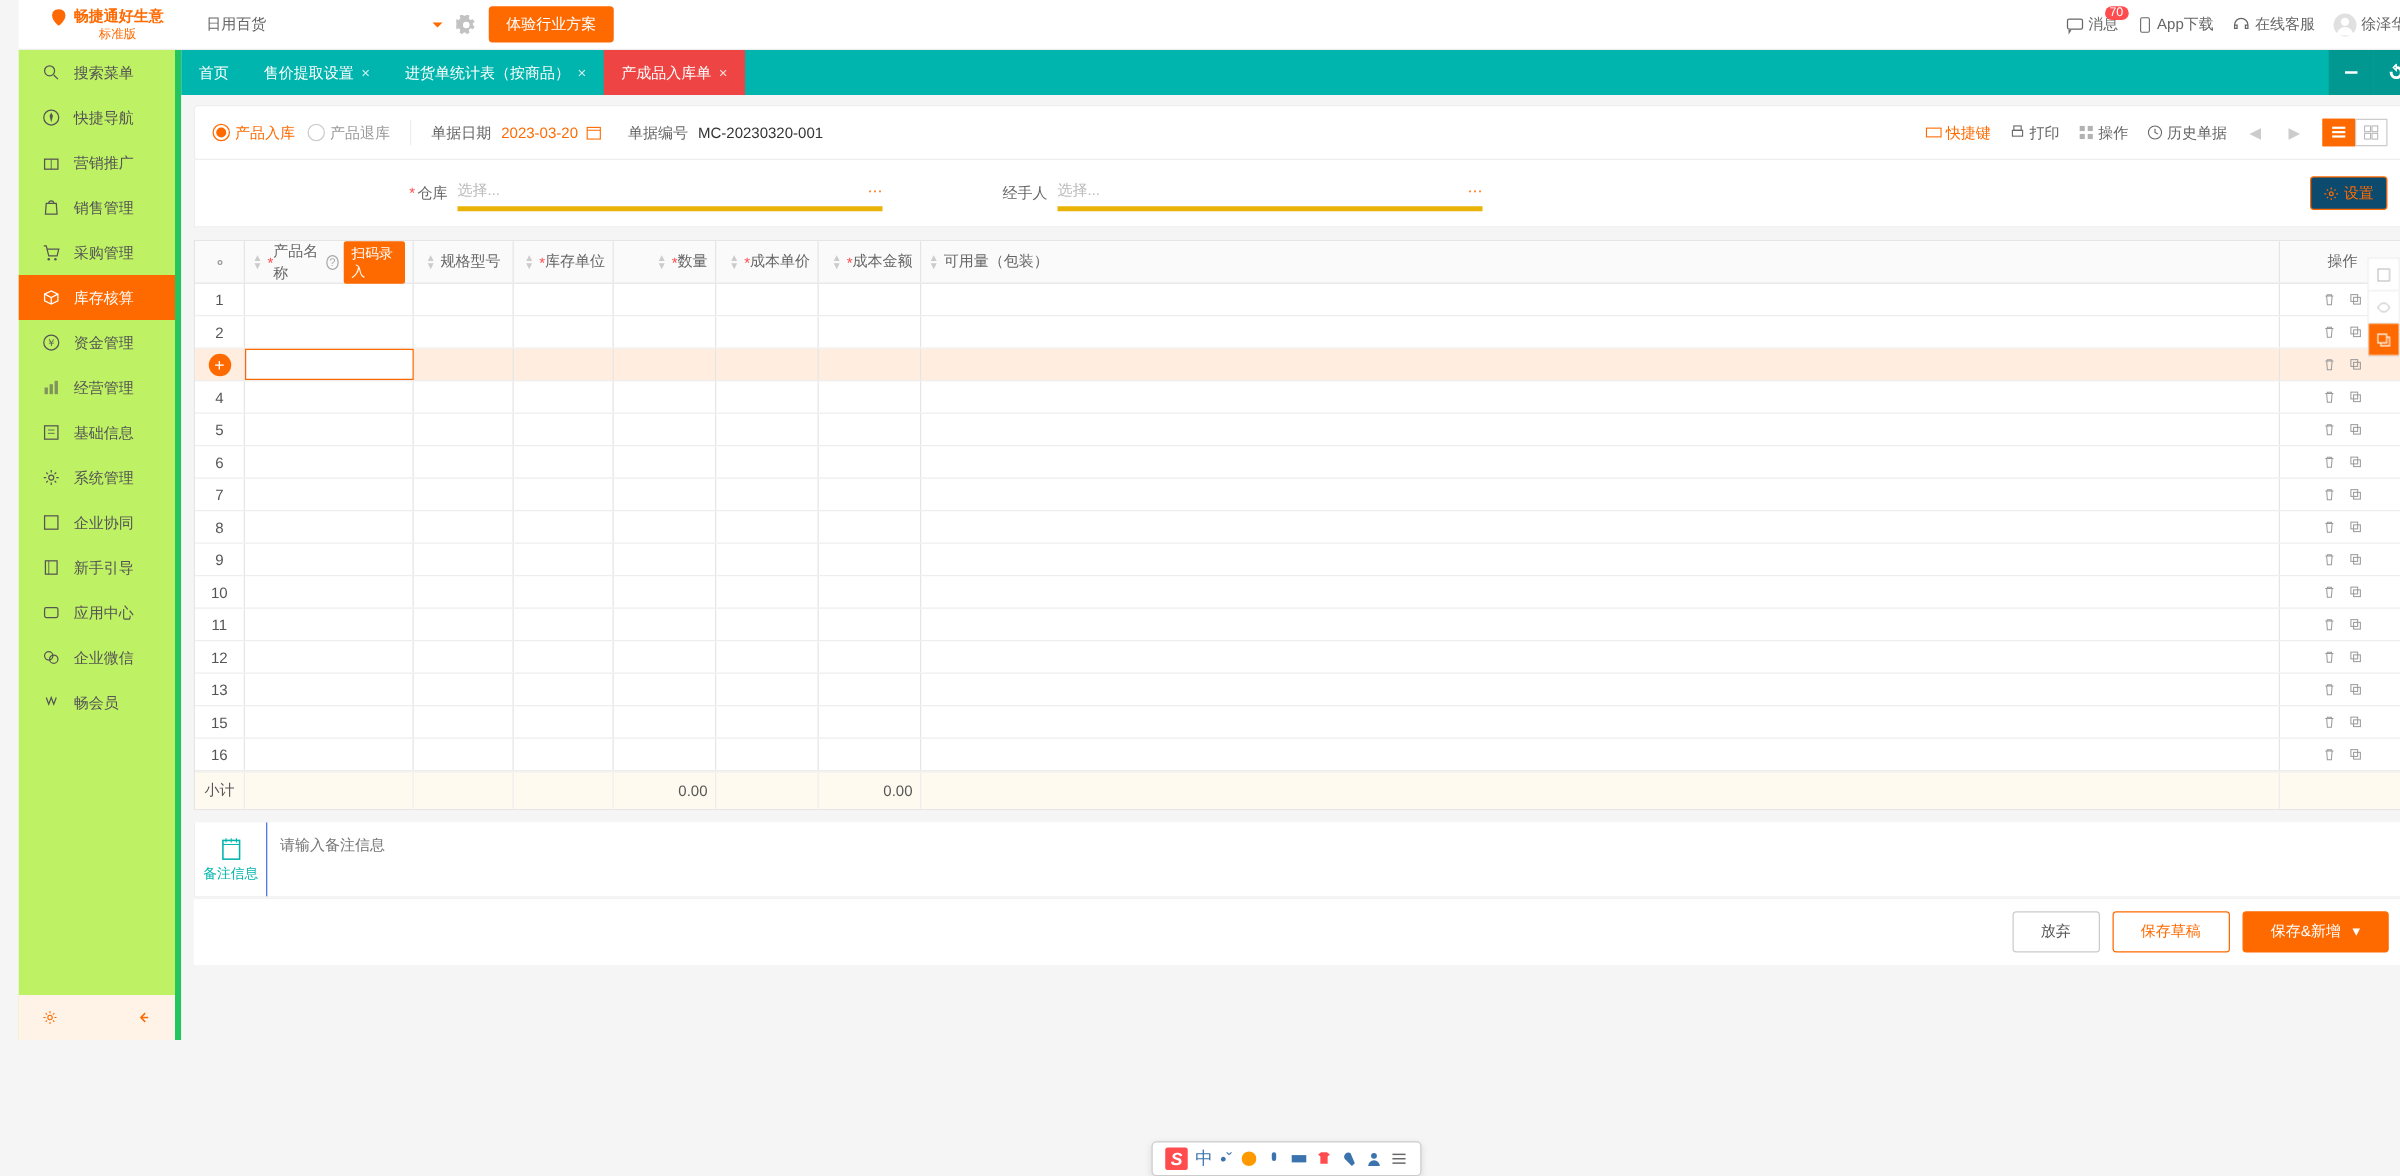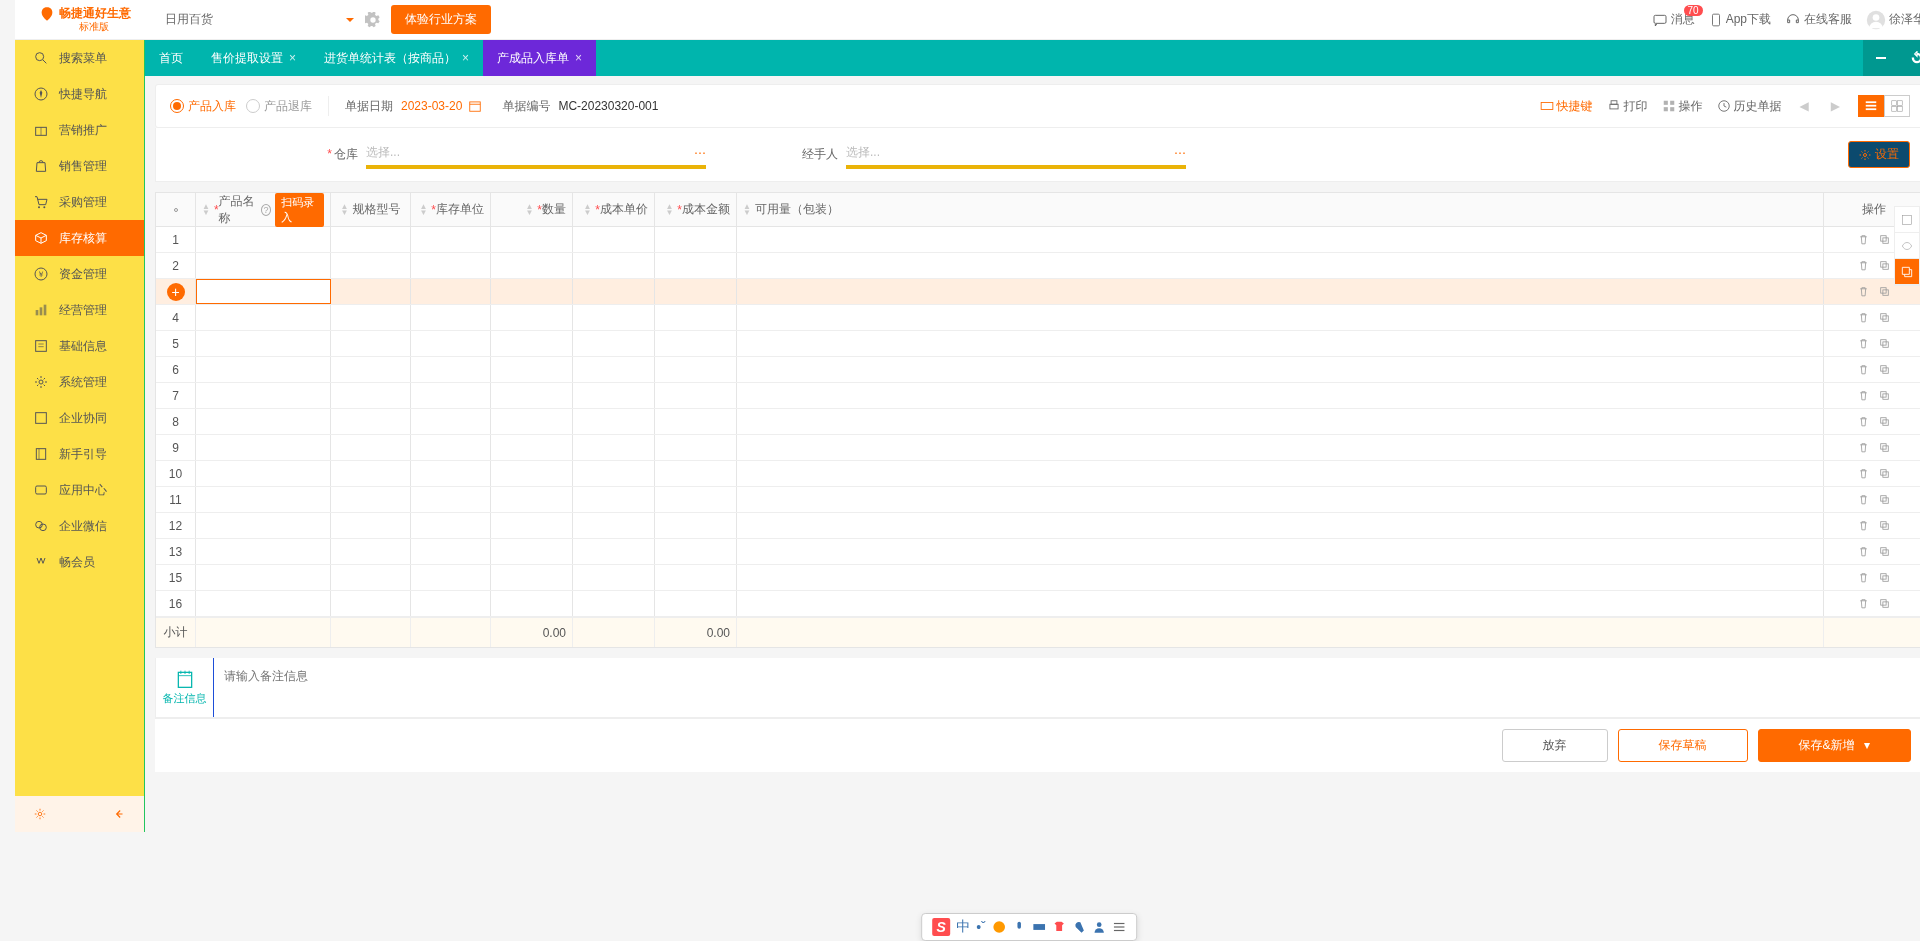--- a/index.html
+++ b/index.html
@@ -17,32 +17,32 @@
 .gear-icon-top { color: #999; margin: 0 10px; cursor: pointer; }
 .btn-try { background: #ff6a00; color: #fff; padding: 6px 14px; border: none; border-radius: 3px; cursor: pointer; }
 .top-right { margin-left: auto; display: flex; align-items: center; gap: 14px; color: #666; }
 .top-right-item { display: flex; align-items: center; gap: 3px; cursor: pointer; position: relative; }
 .badge-70 { position: absolute; top: -6px; right: -8px; background: #ff4d4f; color: #fff; border-radius: 8px; padding: 0 4px; font-size: 10px; }
 
 
 .body-row { display: flex; flex: 1; min-height: 0; }
 
 
-.sidebar { width: 130px; background: #fde047; display: flex; flex-direction: column; border-right: 1px solid #22c55e; }
+.sidebar { width: 130px; background: #bef264; display: flex; flex-direction: column; border-right: 5px solid #22c55e; }
 .sidebar-item { height: 36px; display: flex; align-items: center; padding-left: 18px; color: #555; cursor: pointer; gap: 10px; }
 .sidebar-item.active { background: #ff6a00; color: #fff; }
 .sidebar-footer { margin-top: auto; height: 36px; background: #fff3e8; display: flex; align-items: center; justify-content: space-between; padding: 0 18px; color: #ff6a00; }
 
 
 .main { flex: 1; display: flex; flex-direction: column; min-width: 0; background: #f5f5f5; }
 
 
 .tabs-bar { height: 36px; background: #00b5ad; display: flex; align-items: stretch; color: #fff; }
 .tab { display: flex; align-items: center; padding: 0 14px; cursor: pointer; gap: 6px; }
-.tab.active { background: #6d28d9; }
+.tab.active { background: #ef4444; }
 .tab-close { cursor: pointer; opacity: 0.8; }
 .tabs-right { margin-left: auto; display: flex; }
 .tabs-right .tab-icon-btn { width: 36px; height: 36px; display: flex; align-items: center; justify-content: center; cursor: pointer; background: #009890; }
 
 
 .toolbar { background: #fff; margin: 8px 10px 0 10px; padding: 10px 14px; display: flex; align-items: center; border: 1px solid #eee; border-radius: 3px; }
 .radio-group { display: flex; align-items: center; gap: 4px; }
 .radio { width: 14px; height: 14px; border: 1px solid #ff6a00; border-radius: 50%; display: inline-flex; align-items: center; justify-content: center; }
 .radio.checked::after { content: ""; width: 8px; height: 8px; background: #ff6a00; border-radius: 50%; }
 .radio.unchecked { border-color: #ccc; }
@@ -102,21 +102,21 @@
 .grid-foot { display: flex; height: 30px; background: #fffaf0; border-top: 1px solid #eee; }
 .gf-cell { border-right: 1px solid #eee; display: flex; align-items: center; justify-content: flex-end; padding: 0 6px; color: #555; }
 
 
 .remarks { margin: 0 10px; background: #fff; border: 1px solid #eee; border-top: none; display: flex; height: 60px; }
 .remarks-label { width: 58px; display: flex; flex-direction: column; align-items: center; justify-content: center; border-right: 1px solid #1d4ed8; color: #00b5ad; gap: 2px; }
 .remarks-input { flex: 1; border: none; padding: 10px; color: #bbb; resize: none; outline: none; }
 
 
 .bottom-bar { background: #fff; border-top: 1px solid #eee; padding: 10px 14px; display: flex; justify-content: flex-end; gap: 10px; margin: 0 10px; }
-.btn { padding: 7px 40px; border-radius: 3px; cursor: pointer; }
+.btn { padding: 7px 22px; border-radius: 3px; cursor: pointer; }
 .btn-abandon { background: #fff; border: 1px solid #ccc; color: #555; }
 .btn-draft { background: #fff; border: 1px solid #ff6a00; color: #ff6a00; }
 .btn-save { background: #ff6a00; border: 1px solid #ff6a00; color: #fff; }
 
 
 .right-float { position: fixed; right: 0; top: 206px; width: 26px; background: #fff; border: 1px solid #eee; }
 .rf-item { height: 26px; display: flex; align-items: center; justify-content: center; color: #999; cursor: pointer; border-bottom: 1px solid #eee; }
 .rf-item.active { background: #ff6a00; color: #fff; }
 
 

